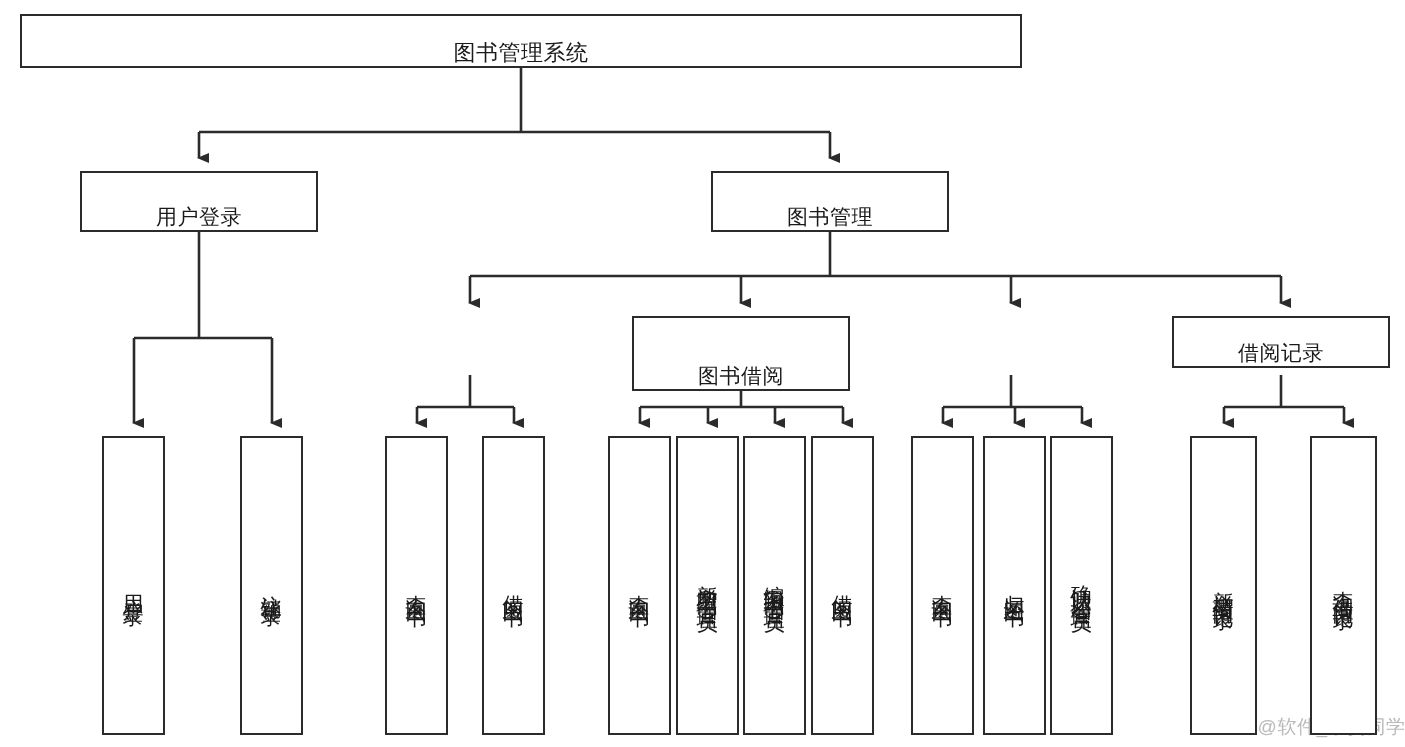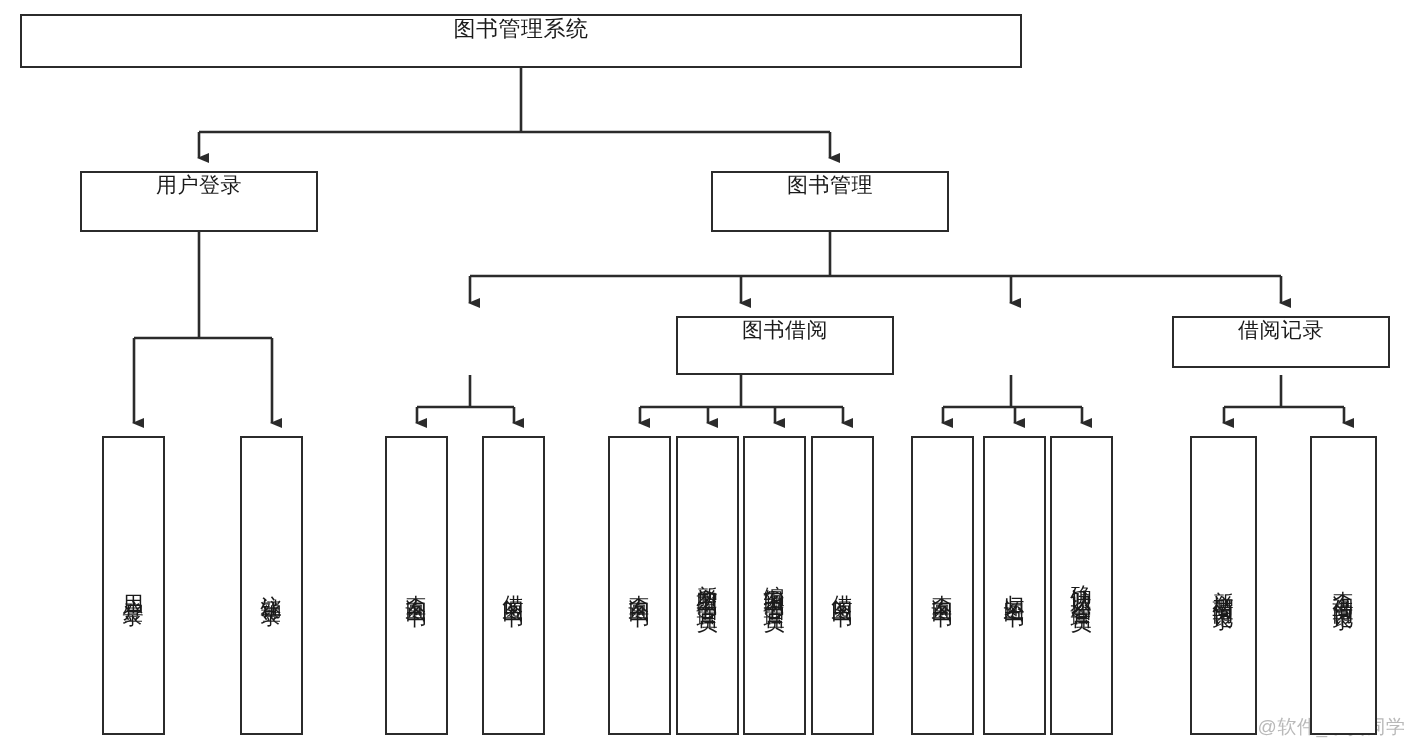--- a/index.html
+++ b/index.html
@@ -25,21 +25,21 @@
     width: 1405px;
     height: 747px;
     pointer-events: none;
   }
   .node {
     position: absolute;
     box-sizing: border-box;
     background: #ffffff;
     border: 2px solid #2b2b2b;
     display: flex;
-    align-items: flex-start;
+    align-items: flex-end;
     justify-content: center;
     color: #1a1a1a;
   }
   .node-label {
     text-align: center;
     line-height: 1.18;
     white-space: pre;
     color: #1a1a1a;
   }
   
@@ -122,21 +122,21 @@
   <div class="watermark" style="left: 1196px; top: 714px; color: rgb(185, 185, 185);">CSDN @软件_小贺同学</div>
 <div class="node horiz root" style="left: 20px; top: 14px; width: 1002px; height: 54px;">
       <span class="node-label">图书管理系统</span>
     </div>
     <div class="node horiz level1" style="left: 80px; top: 171px; width: 238px; height: 61px;">
       <span class="node-label">用户登录</span>
     </div>
     <div class="node horiz level1" style="left: 711px; top: 171px; width: 238px; height: 61px;">
       <span class="node-label">图书管理</span>
     </div>
-    <div class="node horiz level2" style="left: 632px; top: 316px; width: 218px; height: 59px; margin-left: 44px;">
+    <div class="node horiz level2" style="left: 632px; top: 316px; width: 218px; height: 75px;">
       <span class="node-label">图书借阅</span>
     </div>
     <div class="node horiz level2" style="left: 1172px; top: 316px; width: 218px; height: 52px;">
       <span class="node-label">借阅记录</span>
     </div>
     <div class="node vert leaf" style="left: 102px; top: 436px; width: 63px; height: 299px;">
       <span class="node-label">用户登录</span>
     </div>
     <div class="node vert leaf" style="left: 240px; top: 436px; width: 63px; height: 299px;">
       <span class="node-label">注销登录</span>

